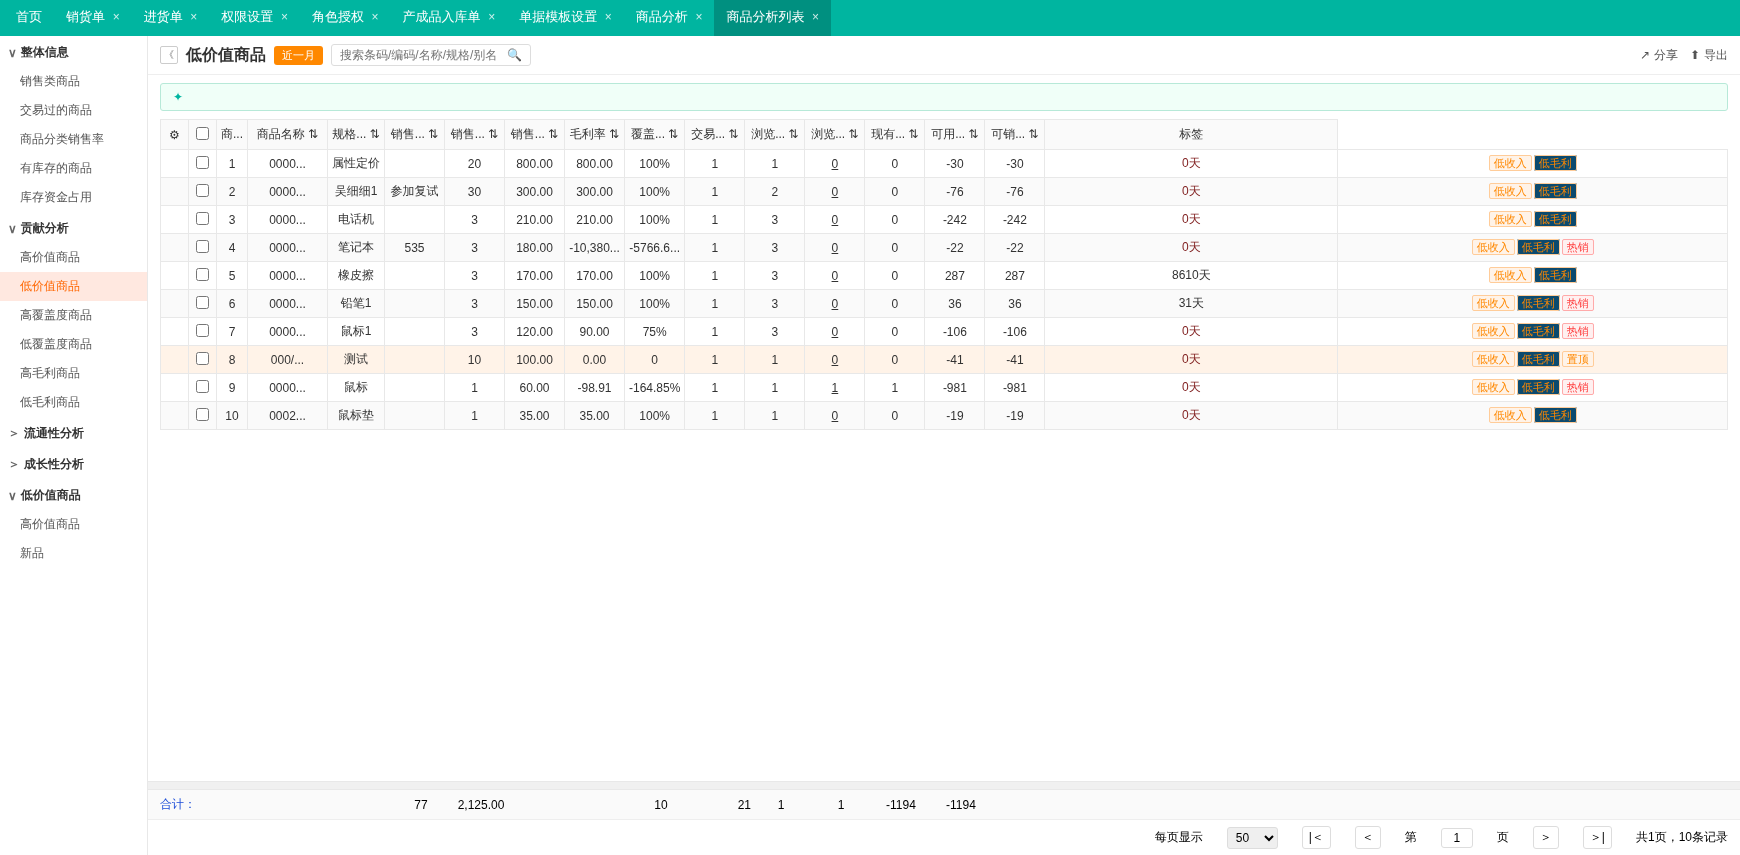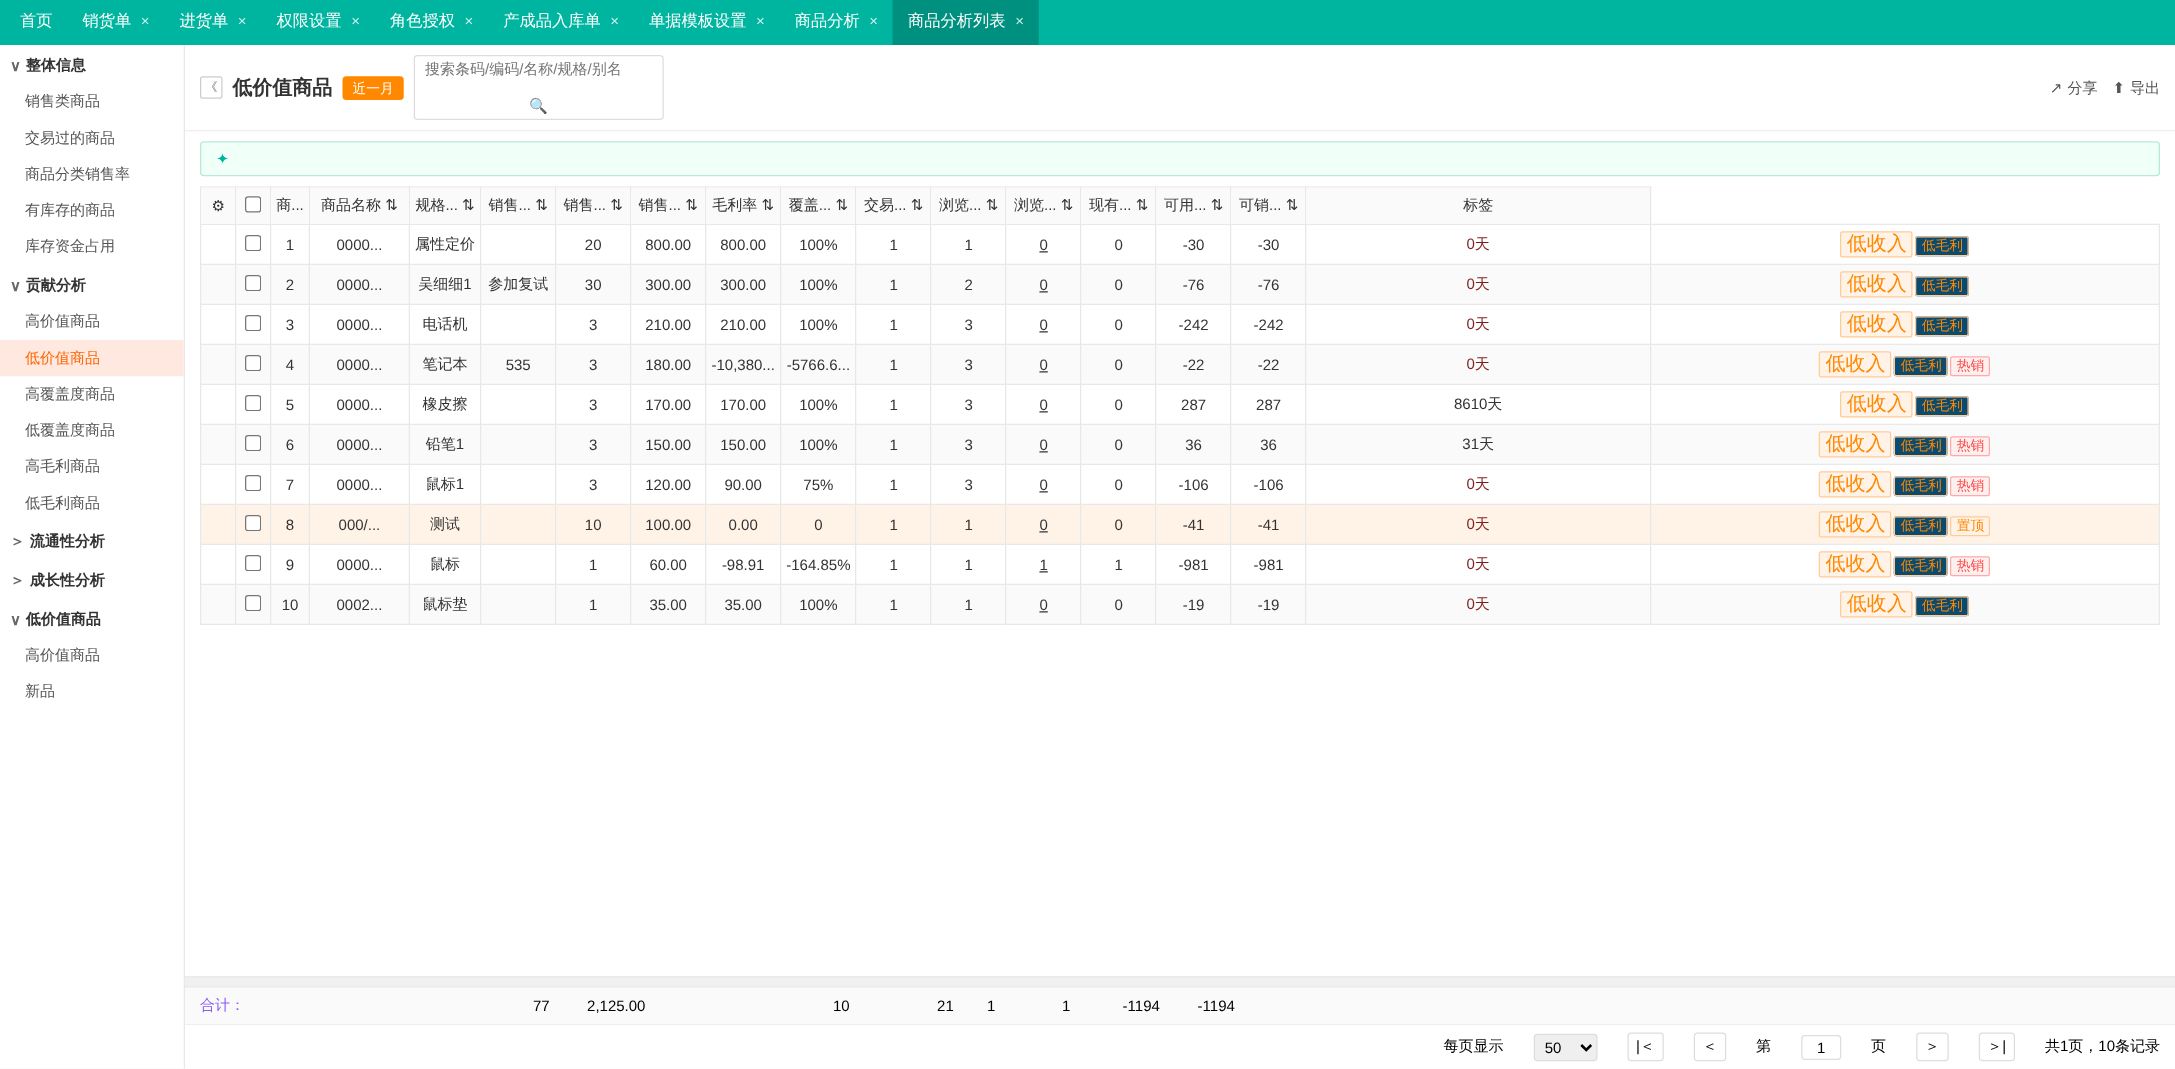--- a/index.html
+++ b/index.html
@@ -92,22 +92,21 @@
     }
     .search-box {
       border: 1px solid #ddd;
       border-radius: 3px;
       padding: 3px 8px;
       width: 200px;
       color: #999;
       font-size: 12px;
       display: flex;
       align-items: center;
-      gap: 16px;
-      flex-direction: column;
+      gap: 0;
     }
     .search-input {
       border: none;
       outline: none;
       width: 100%;
       color: #999;
       font-size: 12px;
     }
     .header-right {
       margin-left: auto;
@@ -164,21 +163,21 @@
     }
     tbody tr td {
       border: 1px solid #e8e8e8;
       padding: 5px 4px;
       text-align: center;
       color: #333;
       white-space: nowrap;
     }
     tbody tr:nth-child(even) { background: #fafafa; }
     tbody tr.highlighted { background: #fff3e8; }
-    .tag-low-income { color: #ff8800; background: #fff3e8; border: 1px solid #ffcc99; border-radius: 2px; padding: 1px 4px; margin: 1px; font-size: 16px; }
+    .tag-low-income { color: #ff8800; background: #fff3e8; border: 1px solid #ffcc99; border-radius: 2px; padding: 1px 4px; margin: 1px; font-size: 11px; }
     .tag-low-profit { color: #ff8800; background: #0c4a6e; border: 1px solid #ffcc99; border-radius: 2px; padding: 1px 4px; margin: 1px; font-size: 11px; }
     .tag-hot { color: #ff4444; background: #fff0f0; border: 1px solid #ffaaaa; border-radius: 2px; padding: 1px 4px; margin: 1px; font-size: 11px; }
     .tag-recommend { color: #ff8800; background: #fff3e8; border: 1px solid #ffcc99; border-radius: 2px; padding: 1px 4px; margin: 1px; font-size: 11px; }
     .days-0 { color: #7f1d1d; }
     .days-normal { color: #333; }
     .underline { text-decoration: underline; cursor: pointer; }
     .col-gear { width: 28px; }
     .col-check { width: 28px; }
     .col-num { width: 28px; }
     .col-name { width: 80px; }
@@ -187,21 +186,21 @@
     .col-tag { min-width: 100px; }
 
     
     .footer-bar {
       border-top: 1px solid #e8e8e8;
       background: #fafafa;
       padding: 6px 12px;
       display: flex;
       align-items: center;
     }
-    .footer-total-label { color: #8b5cf6; margin-right: 12px; }
+    .footer-total-label { color: #1d4ed8; }
 
     
     .pagination {
       display: flex;
       align-items: center;
       justify-content: flex-end;
       padding: 6px 12px;
       border-top: 1px solid #eee;
       background: #fff;
       gap: 24px;

